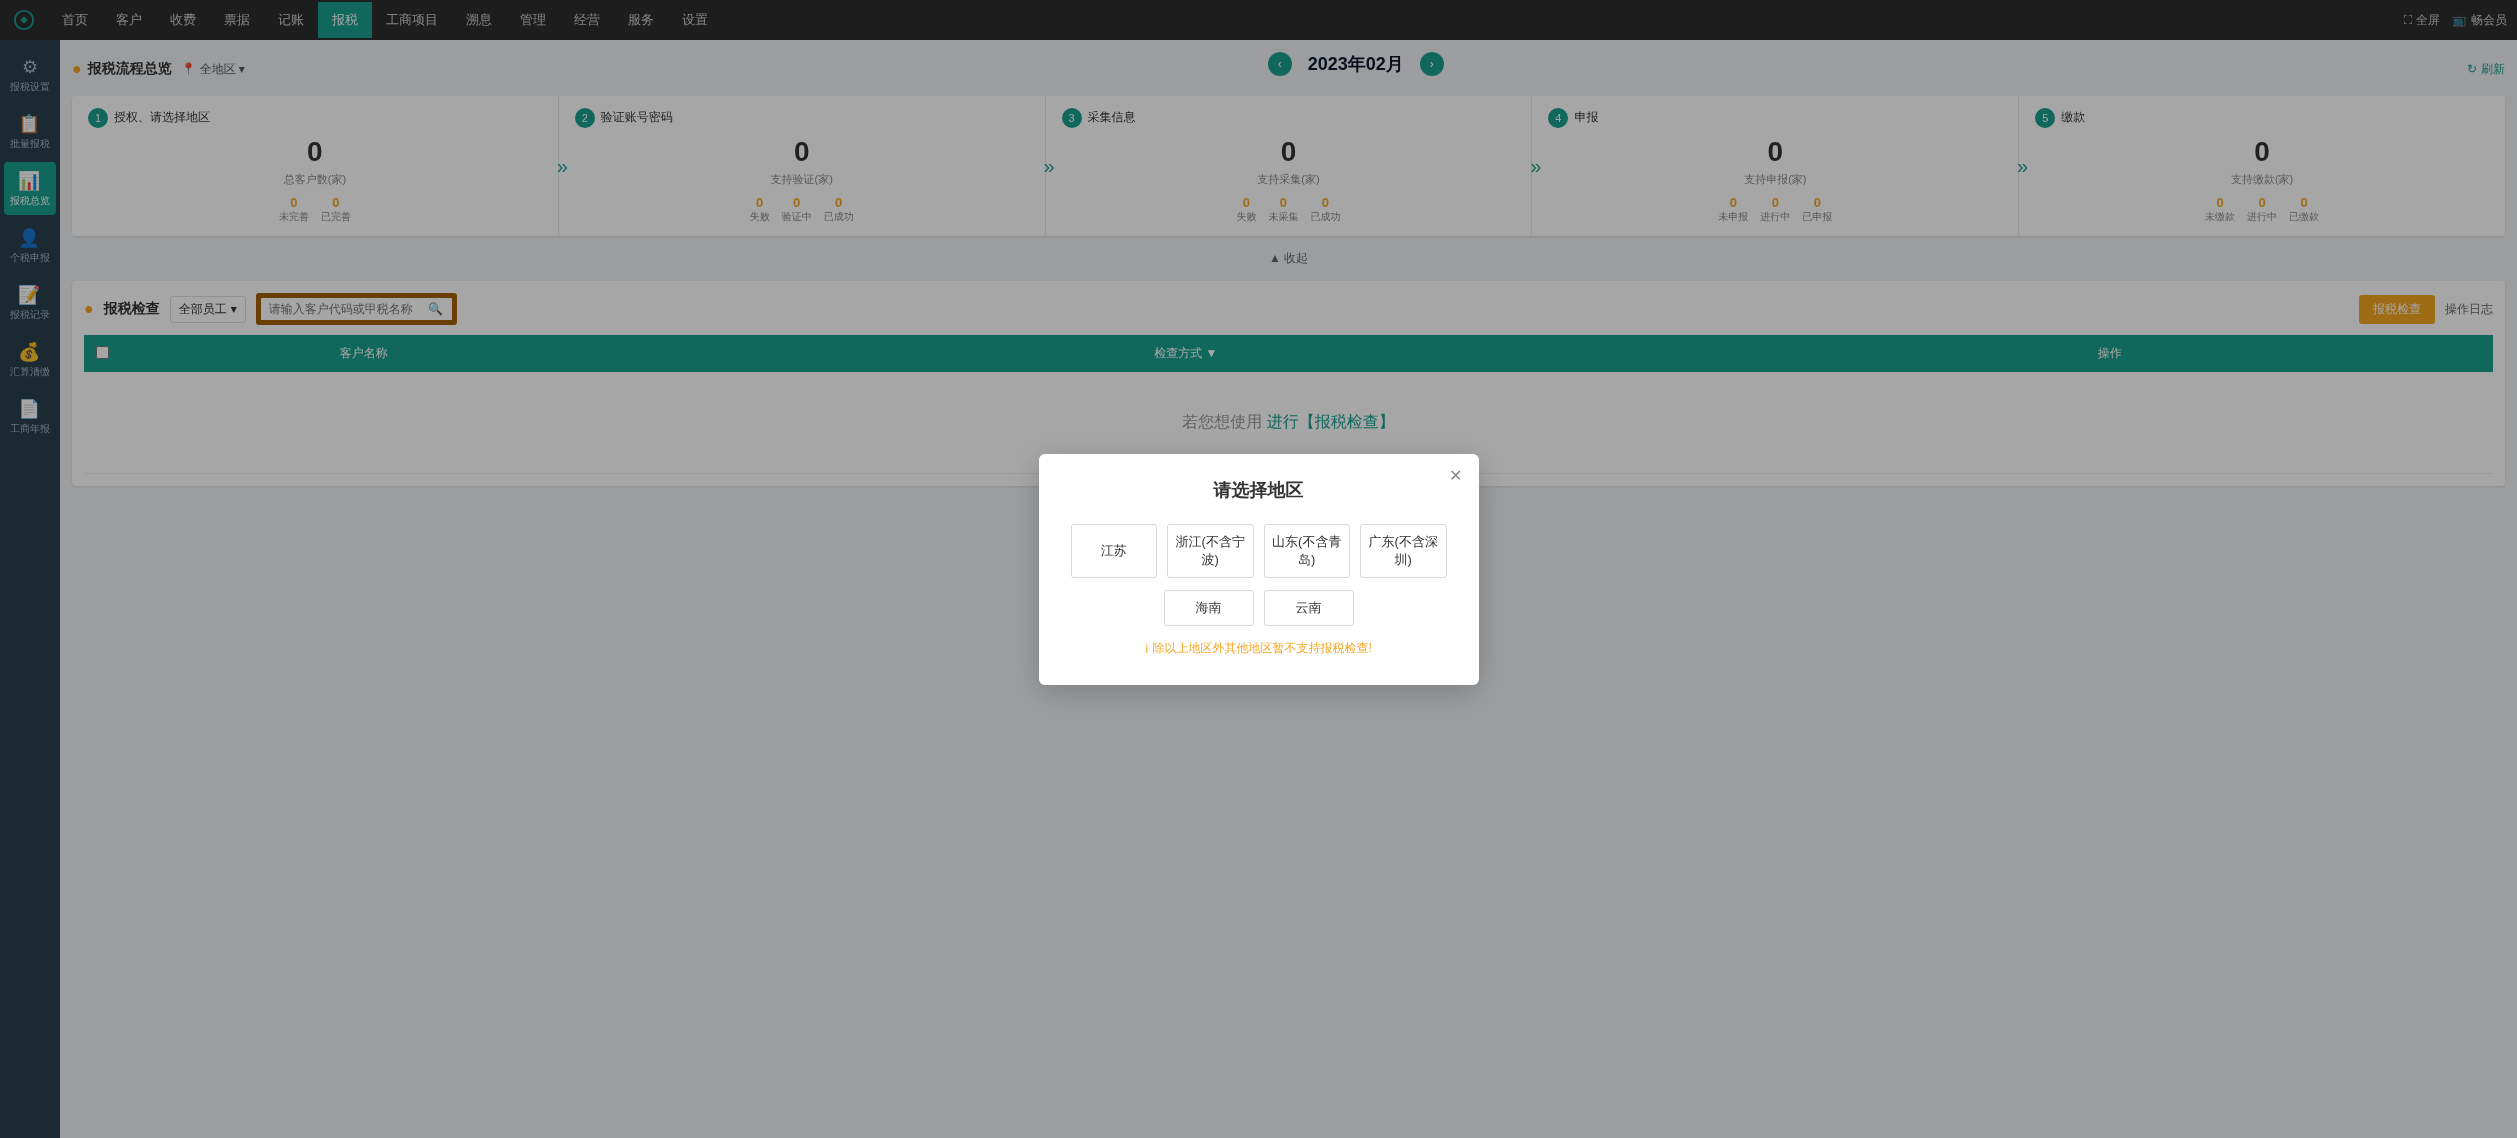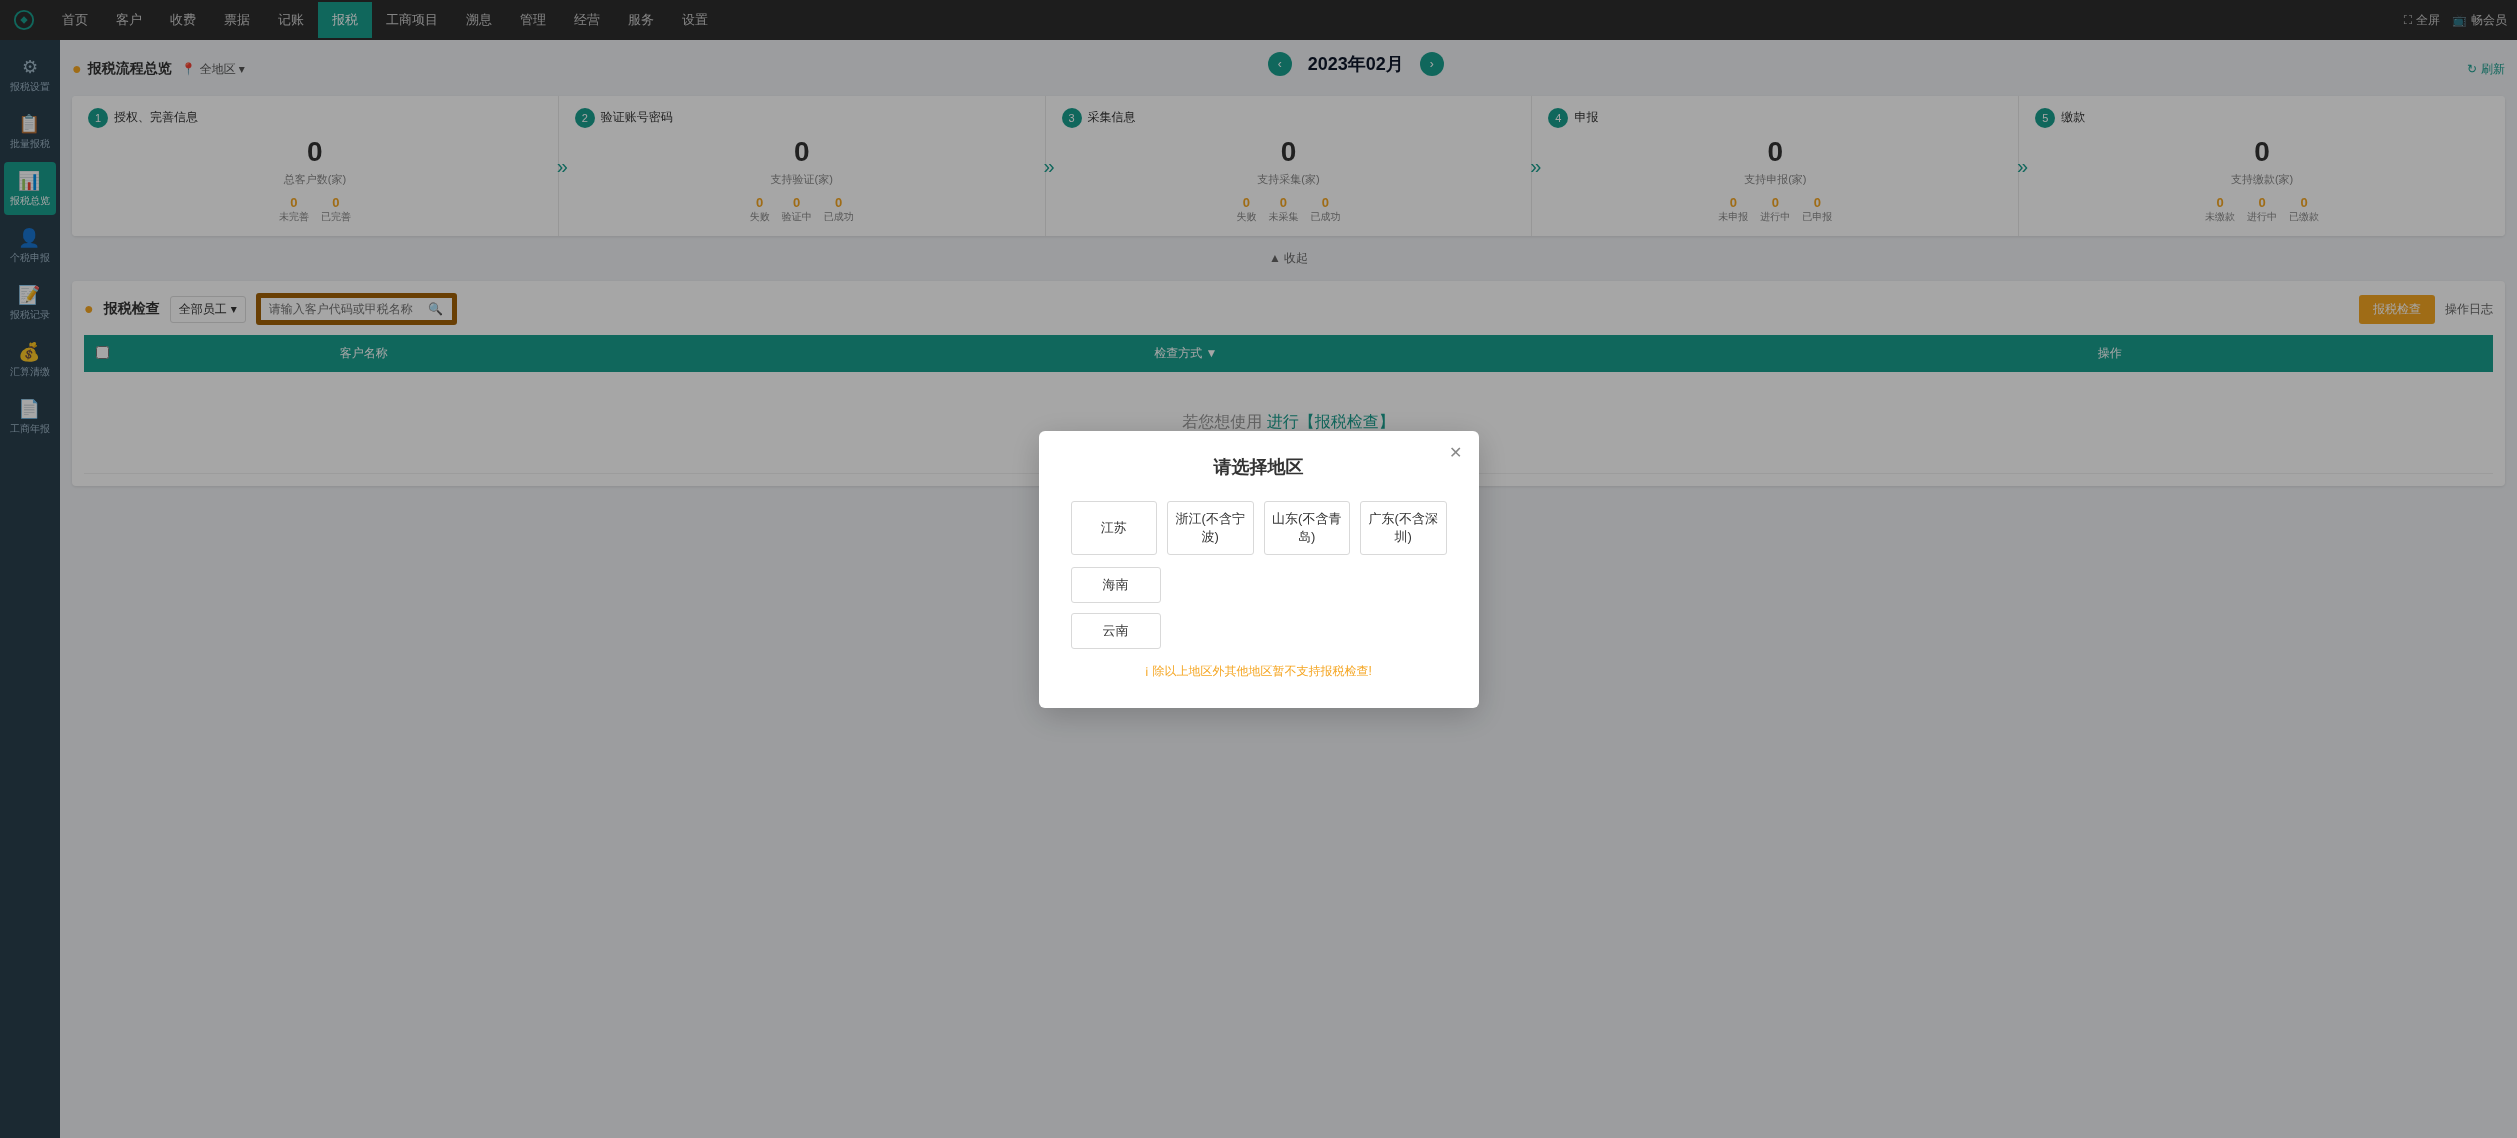--- a/index.html
+++ b/index.html
@@ -260,21 +260,20 @@
       border-radius: 3px;
       padding: 8px 4px;
       text-align: center;
       font-size: 13px;
       color: #333;
       cursor: pointer;
     }
     .region-row-3 {
       display: flex; justify-content: center; gap: 10px;
       margin-bottom: 14px;
-      flex-direction: column;
     }
     .region-row-3 .region-btn { width: 90px; }
     .modal-warning {
       color: #f5a623;
       font-size: 12px;
       text-align: center;
       display: flex; align-items: center; justify-content: center; gap: 4px;
     }
   </style>
 </head>
@@ -368,21 +367,21 @@
         <span>↻</span>
         <span>刷新</span>
       </div>
     </div>
 
     <div class="steps-row">
 
       <div class="step-card">
         <div style="display:flex; align-items:center; gap:6px; margin-bottom:4px;">
           <div class="step-num">1</div>
-          <span class="step-title">授权、完善信息</span>
+          <span class="step-title">授权、请选择地区</span>
         </div>
         <div class="step-main-num">0</div>
         <div class="step-sub">总客户数(家)</div>
         <div class="step-stats">
           <div class="step-stat">
             <div class="num">0</div>
             <div class="lbl">未完善</div>
           </div>
           <div class="step-stat">
             <div class="num">0</div>

